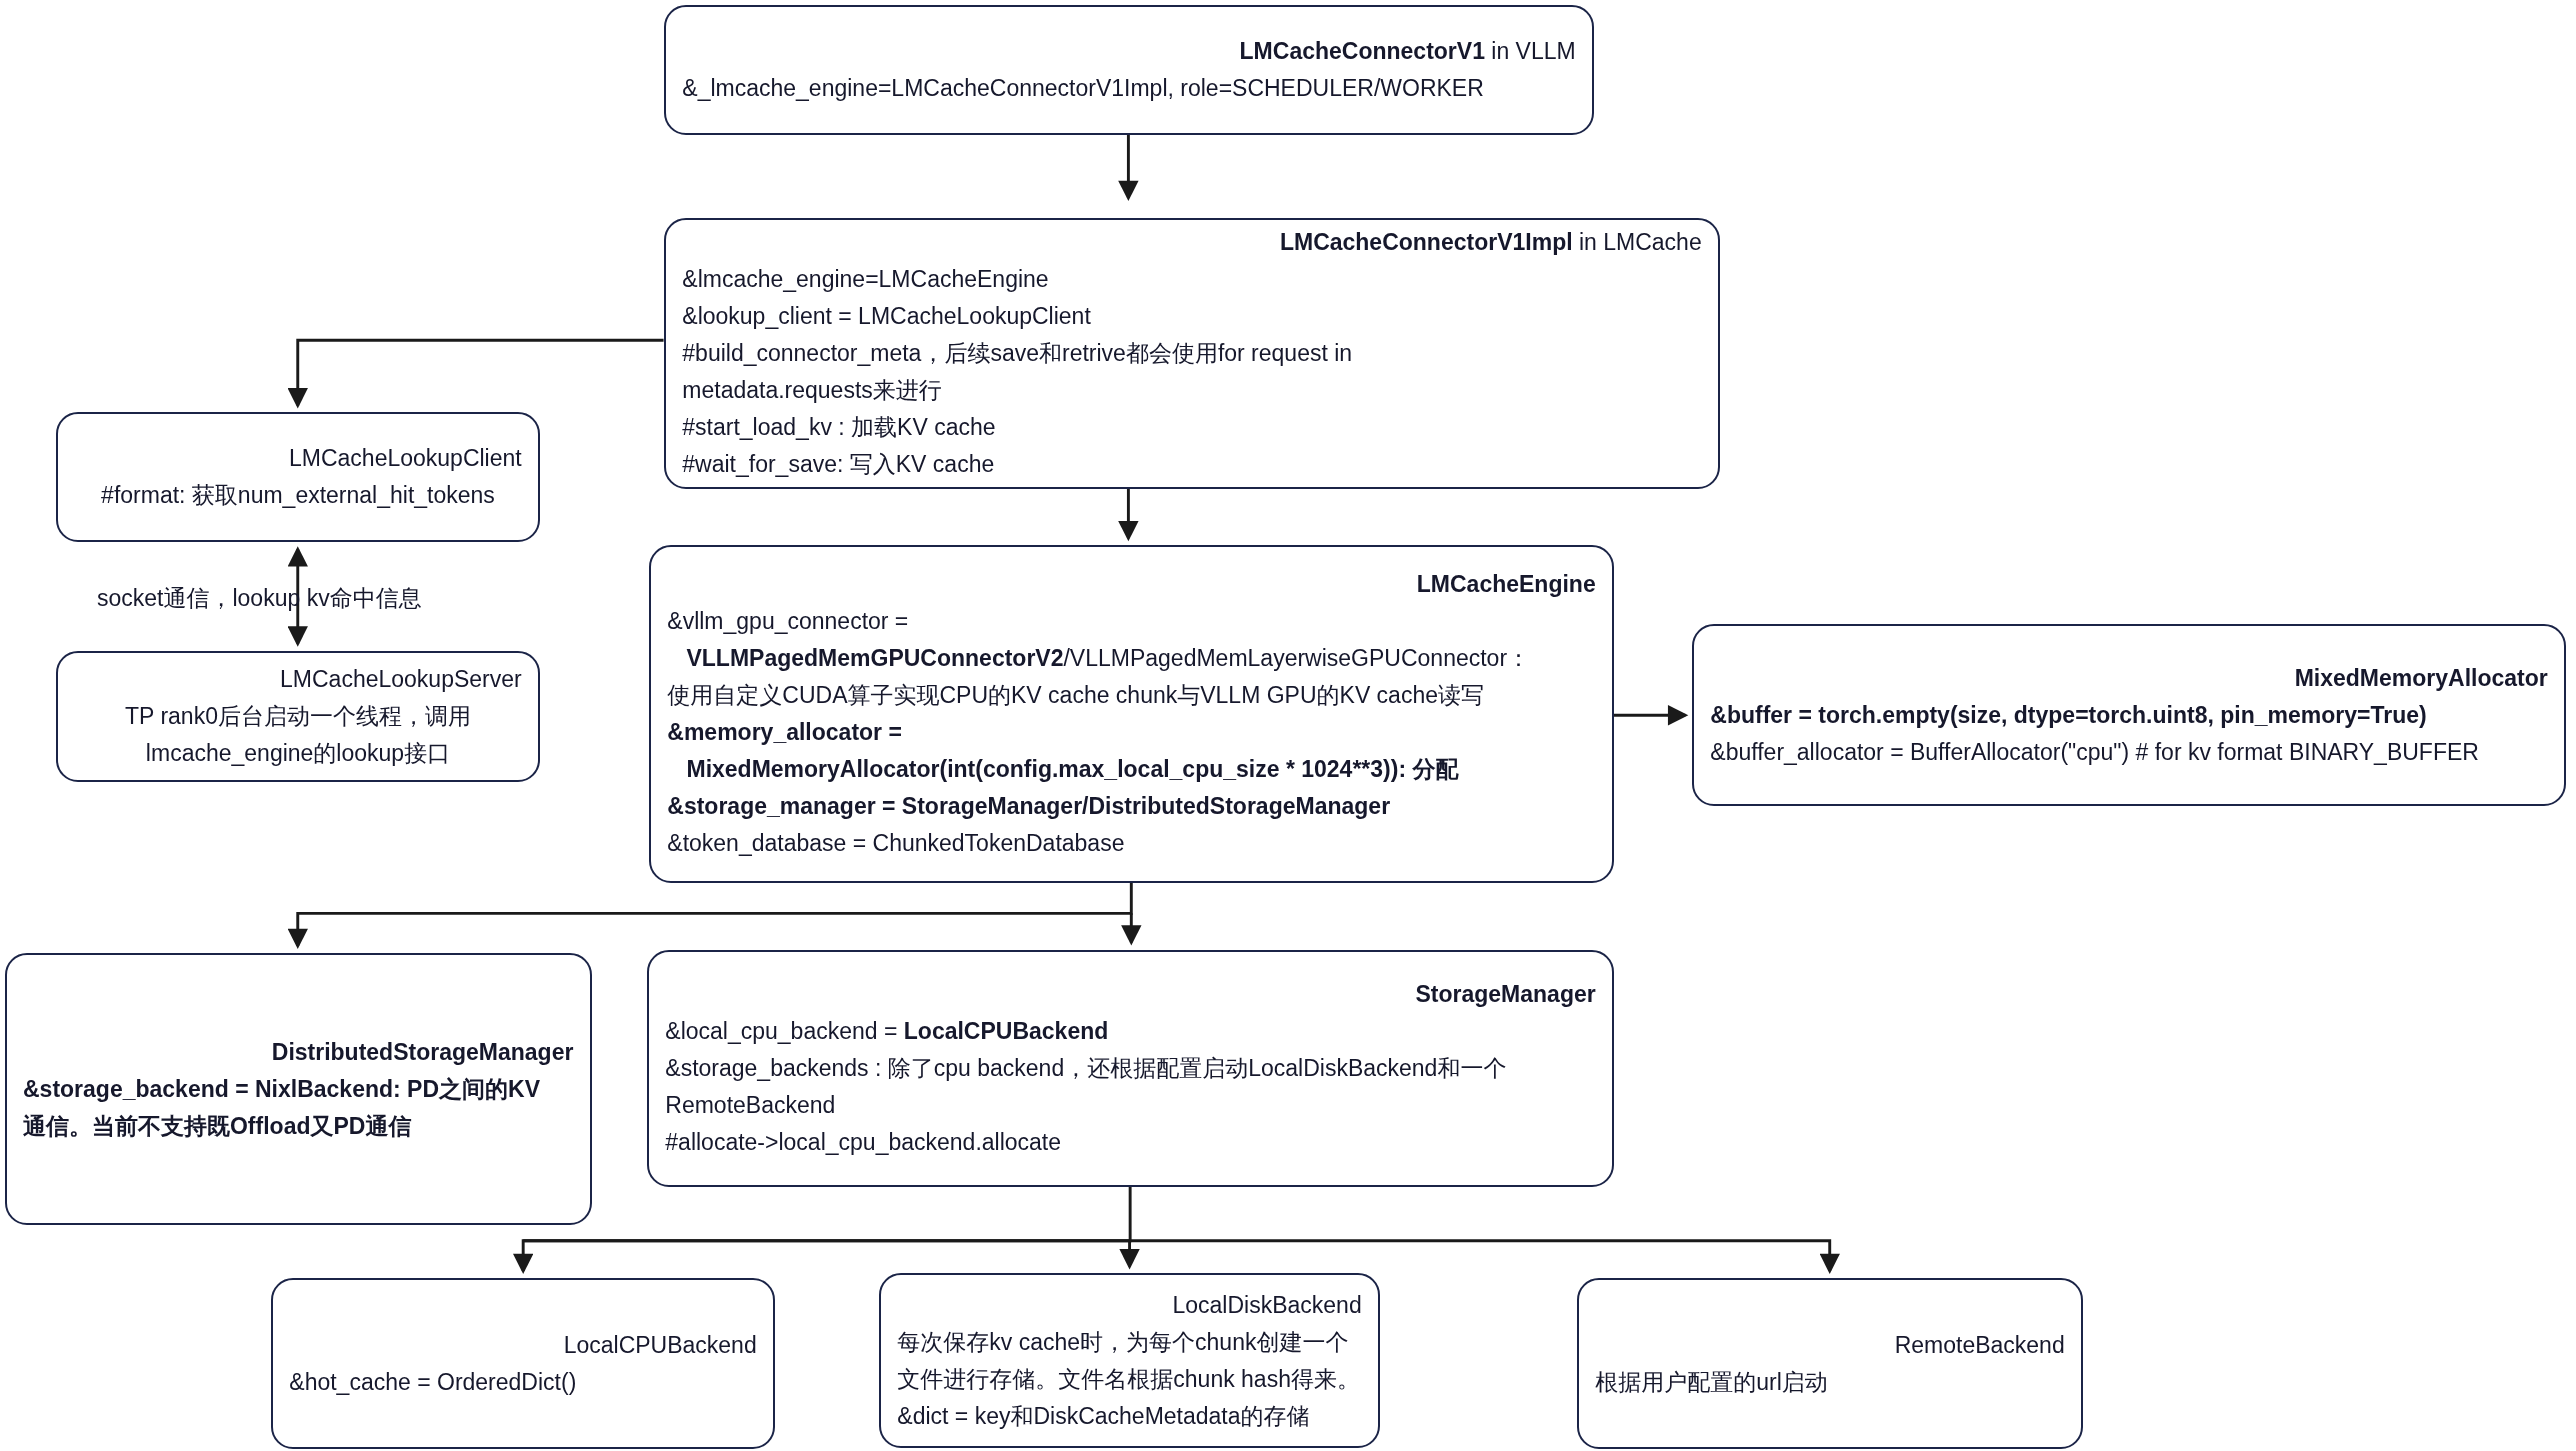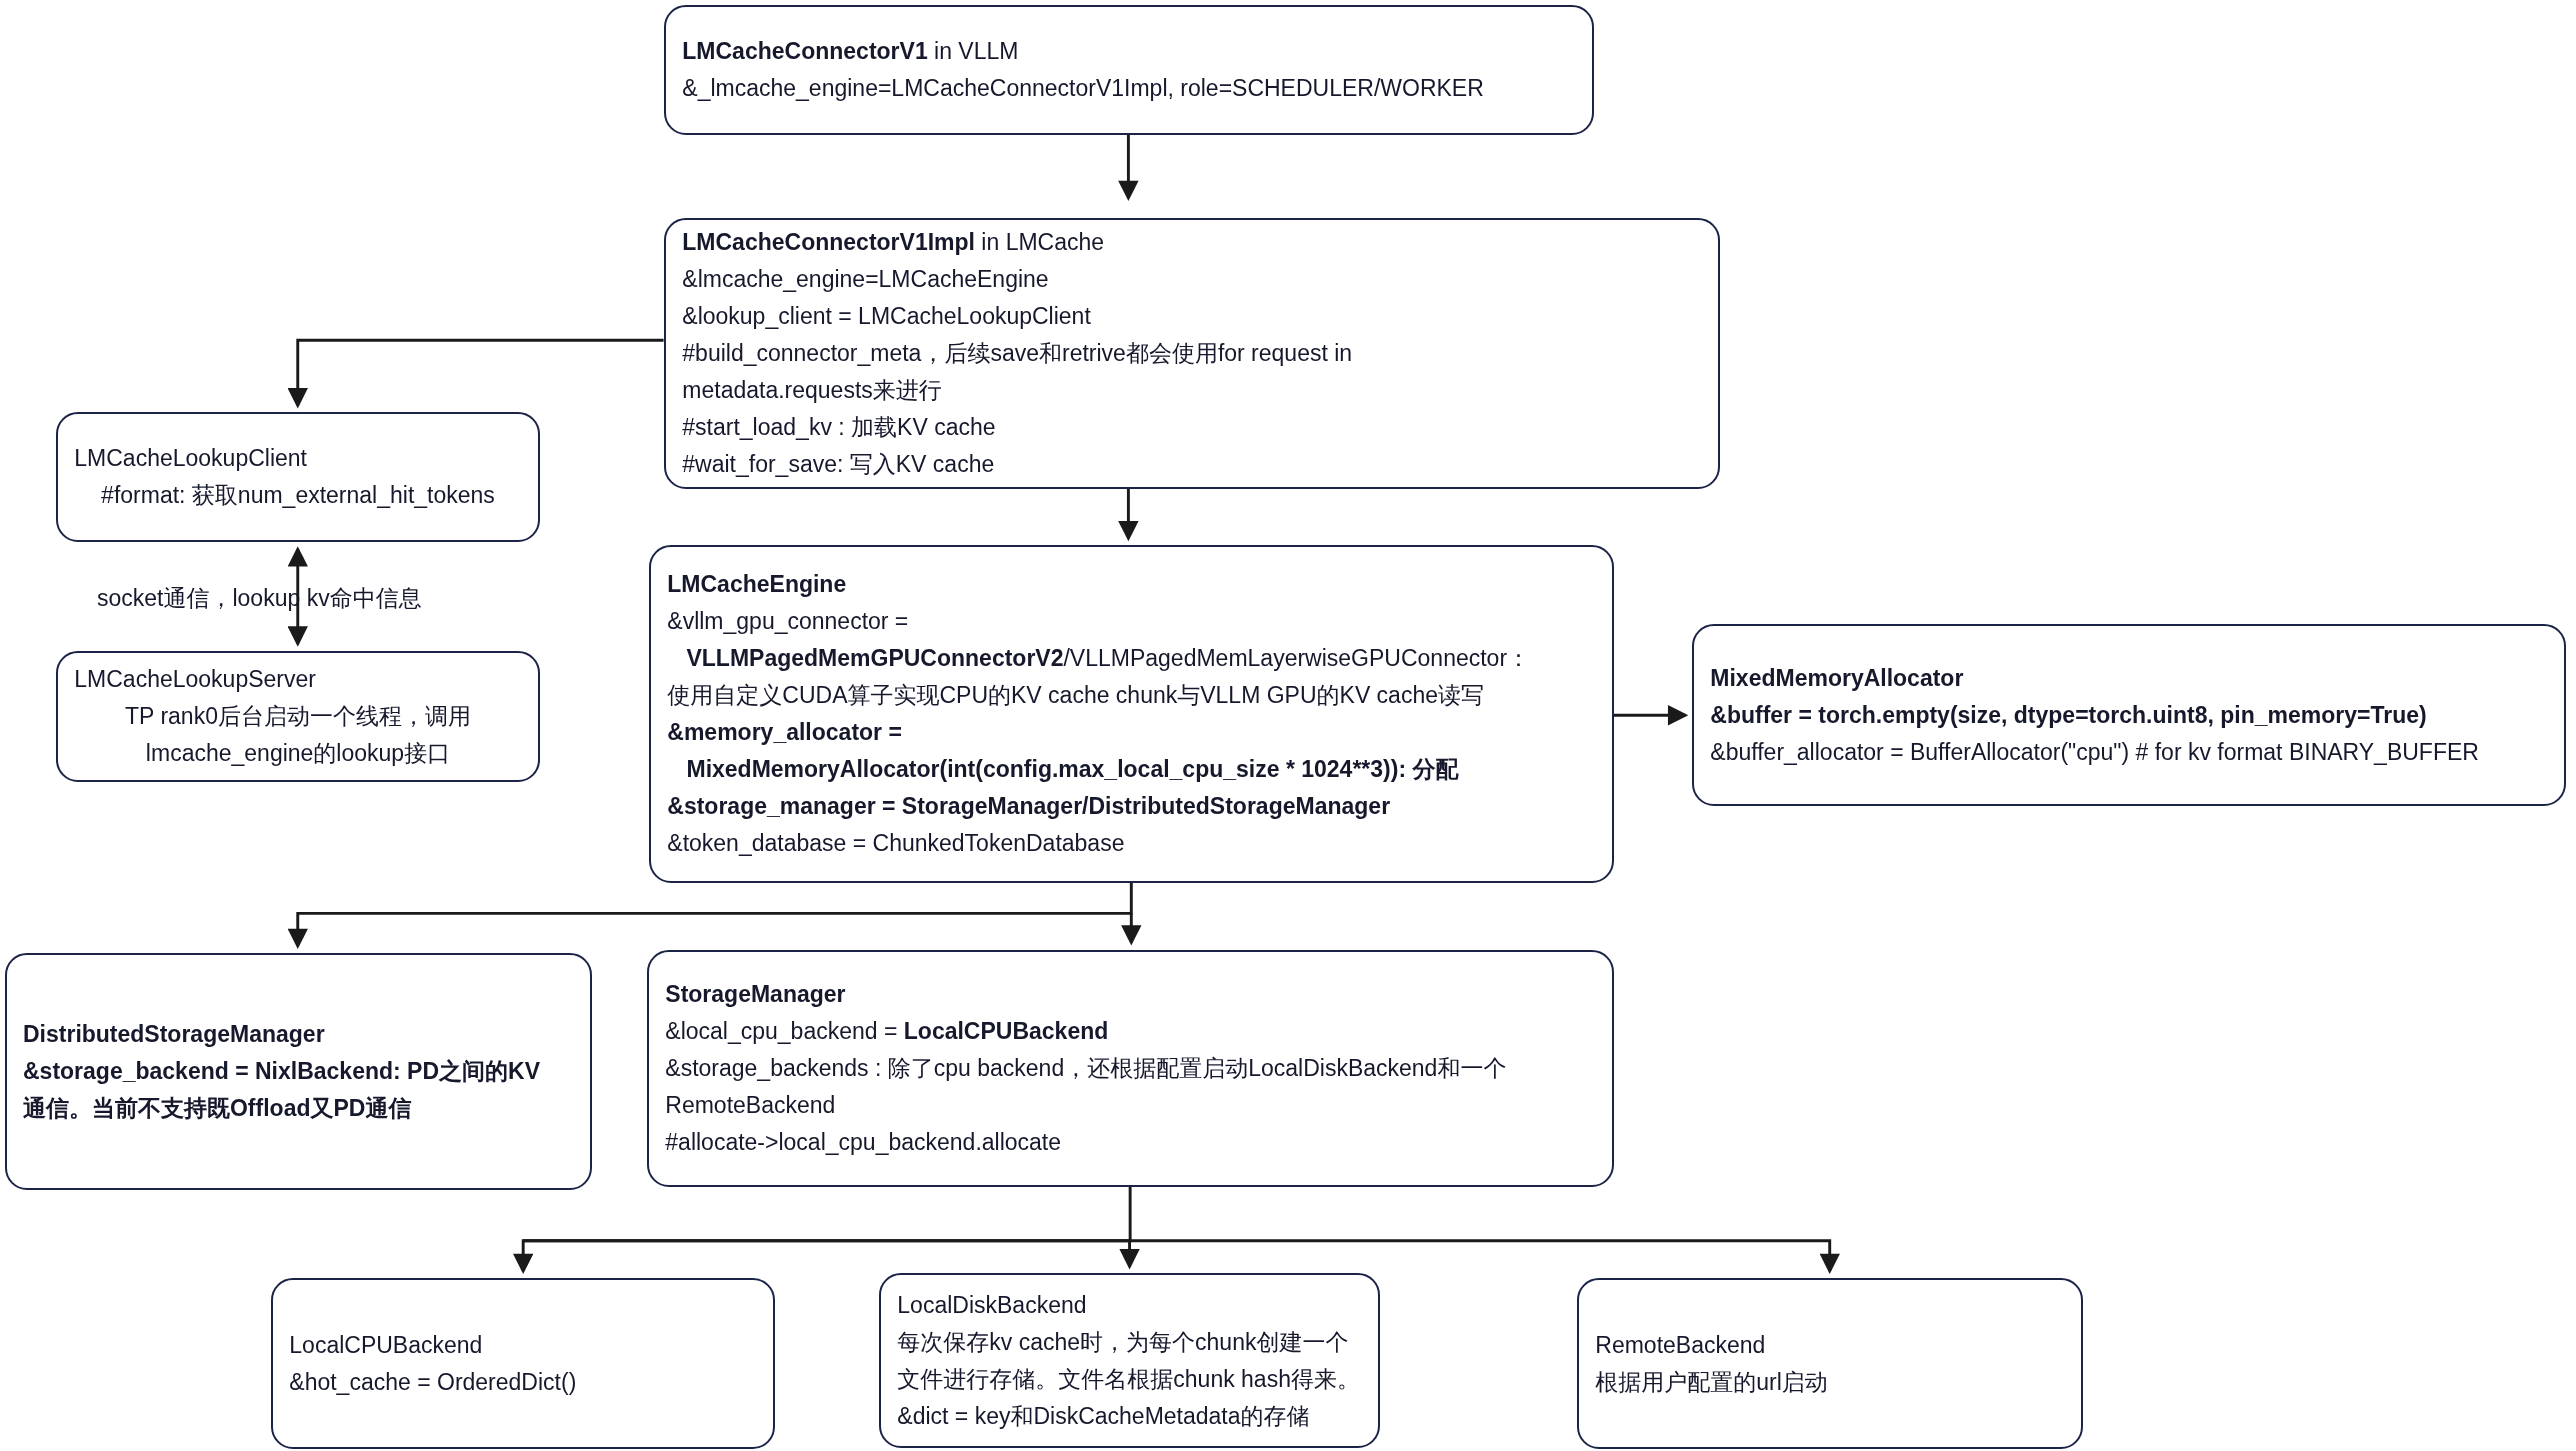--- a/index.html
+++ b/index.html
@@ -11,21 +11,21 @@
     font-size:23px; line-height:37px;
   }
   .connector-layer { position:absolute; left:0; top:0; }
   .connector { fill:none; stroke:var(--line,#1a1a1a); stroke-width:5; }
   .box {
     position:absolute; background:#ffffff;
     border:2.3px solid var(--border,#1b2447); border-radius:22px;
     display:flex; flex-direction:column; justify-content:center;
     padding:4.7px 16.3px;
   }
-  .box .title { text-align:left; }
+  .box .title { text-align:right; }
   .b { font-weight:bold; }
   .body-center .line { text-align:center; }
   .edge-label { position:absolute; white-space:nowrap; }
 </style>
 </head>
 <body>
 
 <div class="canvas" style="--bg: #ffffff; --border: #1b2447; --line: #1a1a1a; --text: #16182c;">
 
   <svg class="connector-layer" width="2576" height="1451" viewBox="0 0 4422 2491">
@@ -96,21 +96,21 @@
   </div>
 
   <div class="box" style="left:1692px; top:624px; width:874px; height:182px;">
     <div class="title"><span class="b">MixedMemoryAllocator</span></div>
     <div class="body">
         <div class="line"><span class="b">&amp;buffer = torch.empty(size, dtype=torch.uint8, pin_memory=True)</span></div>
         <div class="line"><span>&amp;buffer_allocator = BufferAllocator("cpu") # for kv format BINARY_BUFFER</span></div>
       </div>
   </div>
 
-  <div class="box" style="left:4.7px; top:953px; width:587px; height:237px;">
+  <div class="box" style="left:4.7px; top:953px; width:587px; height:272px;">
     <div class="title"><span class="b">DistributedStorageManager</span></div>
     <div class="body">
         <div class="line"><span class="b">&amp;storage_backend = NixlBackend: PD之间的KV</span></div>
         <div class="line"><span class="b">通信。当前不支持既Offload又PD通信</span></div>
       </div>
   </div>
 
   <div class="box" style="left:647px; top:950px; width:967px; height:237px;">
     <div class="title"><span class="b">StorageManager</span></div>
     <div class="body">

